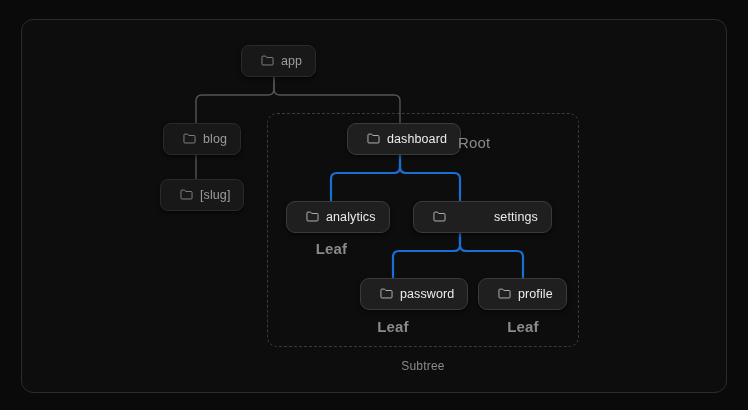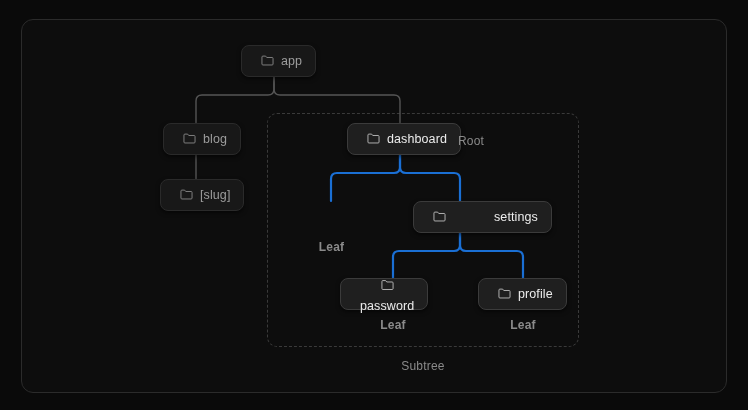--- a/index.html
+++ b/index.html
@@ -85,34 +85,35 @@
   .node.dim {
     background: #181818;
     border-color: #2a2a2a;
   }
   .node.dim .label { color: #9d9d9d; }
   .node.dim .folder-ico { opacity: .62; }
 
   .node.hi {
     background: #1f1f1f;
     border-color: #3b3b3b;
+    border-radius: 9px;
   }
   .node.hi .label { color: #ececec; }
 
   .folder-ico {
     width: 13px; height: 12px;
     flex: 0 0 13px;
     opacity: .82;
     display: block;
   }
 
   
   .tag {
     position: absolute;
-    font-size: 12px;
+    font-size: 15px;
     color: #8a8a8a;
     letter-spacing: .2px;
     white-space: nowrap;
   }
   .tag.under { text-align: center; font-weight: bold; }
 </style>
 </head>
 <body>
 
 <div id="stage">
@@ -163,30 +164,36 @@
   </div>
 
   <div class="node hi" style="left:347px; top:123px;">
     <svg class="folder-ico" viewBox="0 0 14 13">
       <path d="M1 2.2a1 1 0 0 1 1-1h3l1.2 1.5H12a1 1 0 0 1 1 1v6.1a1 1 0 0 1-1 1H2a1 1 0 0 1-1-1z" fill="none" stroke="#dcdcdc" stroke-width="1"></path>
     </svg>
     <span class="label">dashboard</span>
   </div>
   <div class="tag" style="left:458px; top:134px;">Root</div>
 
+  <div class="node hi" style="left:286px; top:201px;">
+    <svg class="folder-ico" viewBox="0 0 14 13">
+      <path d="M1 2.2a1 1 0 0 1 1-1h3l1.2 1.5H12a1 1 0 0 1 1 1v6.1a1 1 0 0 1-1 1H2a1 1 0 0 1-1-1z" fill="none" stroke="#dcdcdc" stroke-width="1"></path>
+    </svg>
+    <span class="label">analytics</span>
+  </div>
   <div class="tag under" style="left:286px; top:240px; width:91px;">Leaf</div>
 
   <div class="node hi" style="left:413px; top:201px;gap:48px;">
     <svg class="folder-ico" viewBox="0 0 14 13">
       <path d="M1 2.2a1 1 0 0 1 1-1h3l1.2 1.5H12a1 1 0 0 1 1 1v6.1a1 1 0 0 1-1 1H2a1 1 0 0 1-1-1z" fill="none" stroke="#dcdcdc" stroke-width="1"></path>
     </svg>
     <span class="label">settings</span>
   </div>
 
-  <div class="node hi" style="left:340px; top:278px;flex-direction:column;">
+  <div class="node hi" style="left:360px; top:278px;">
     <svg class="folder-ico" viewBox="0 0 14 13">
       <path d="M1 2.2a1 1 0 0 1 1-1h3l1.2 1.5H12a1 1 0 0 1 1 1v6.1a1 1 0 0 1-1 1H2a1 1 0 0 1-1-1z" fill="none" stroke="#dcdcdc" stroke-width="1"></path>
     </svg>
     <span class="label">password</span>
   </div>
   <div class="tag under" style="left:344px; top:318px; width:98px;">Leaf</div>
 
   <div class="node hi" style="left:478px; top:278px;">
     <svg class="folder-ico" viewBox="0 0 14 13">
       <path d="M1 2.2a1 1 0 0 1 1-1h3l1.2 1.5H12a1 1 0 0 1 1 1v6.1a1 1 0 0 1-1 1H2a1 1 0 0 1-1-1z" fill="none" stroke="#dcdcdc" stroke-width="1"></path>

